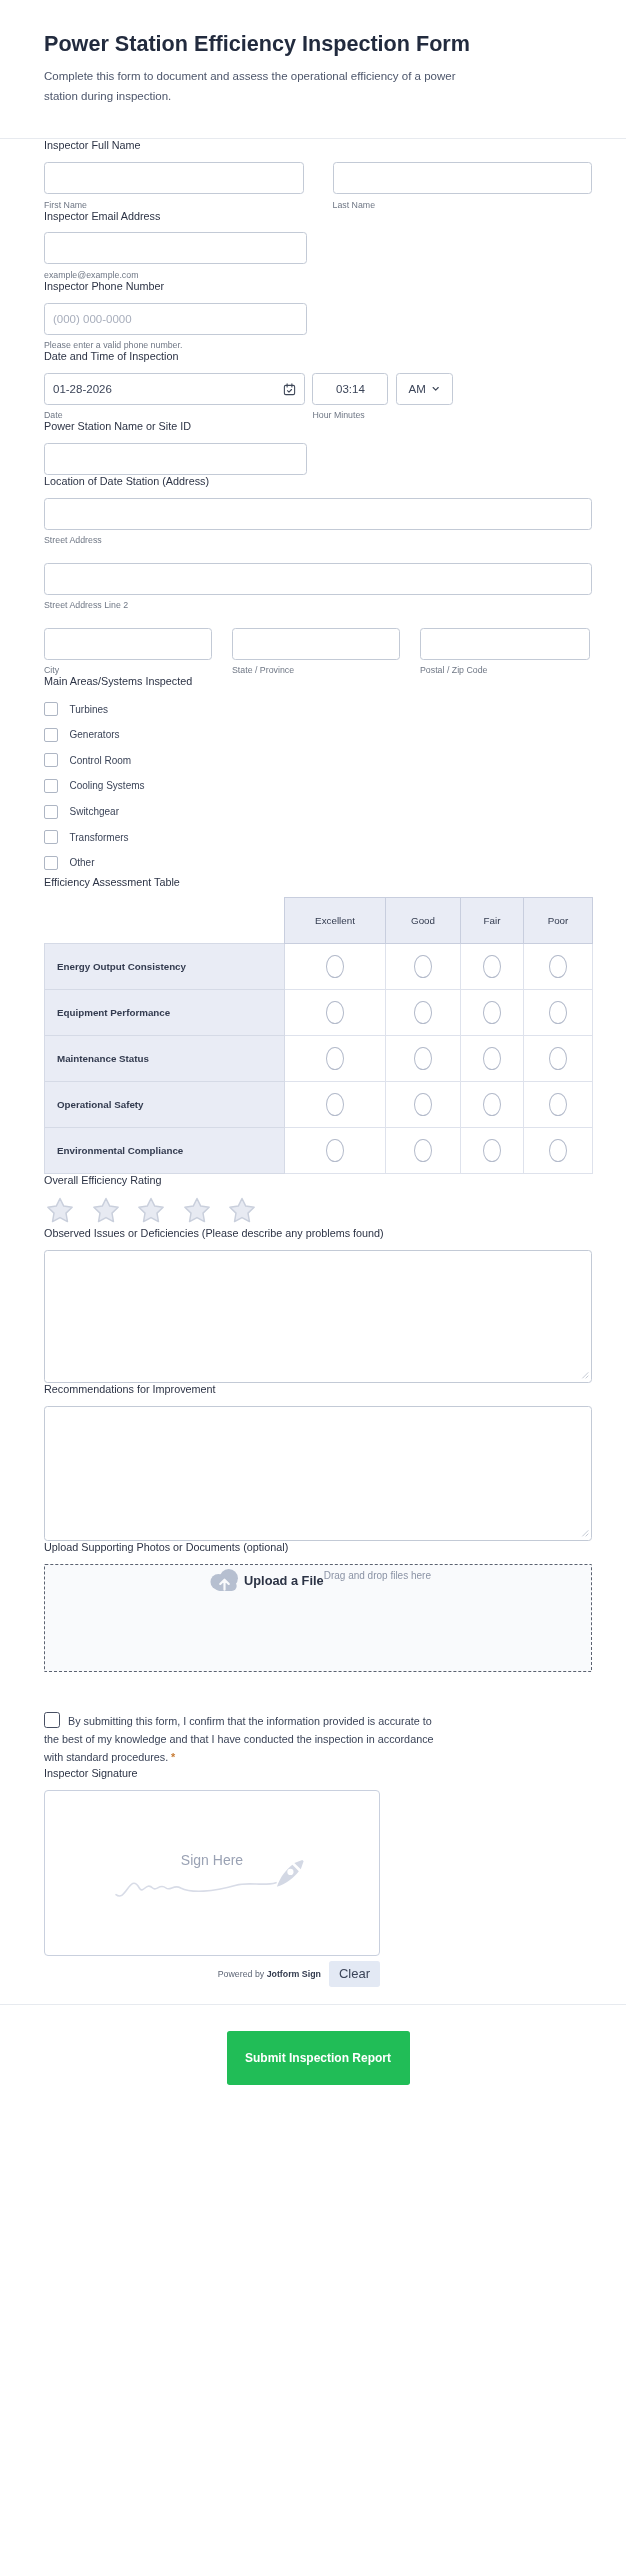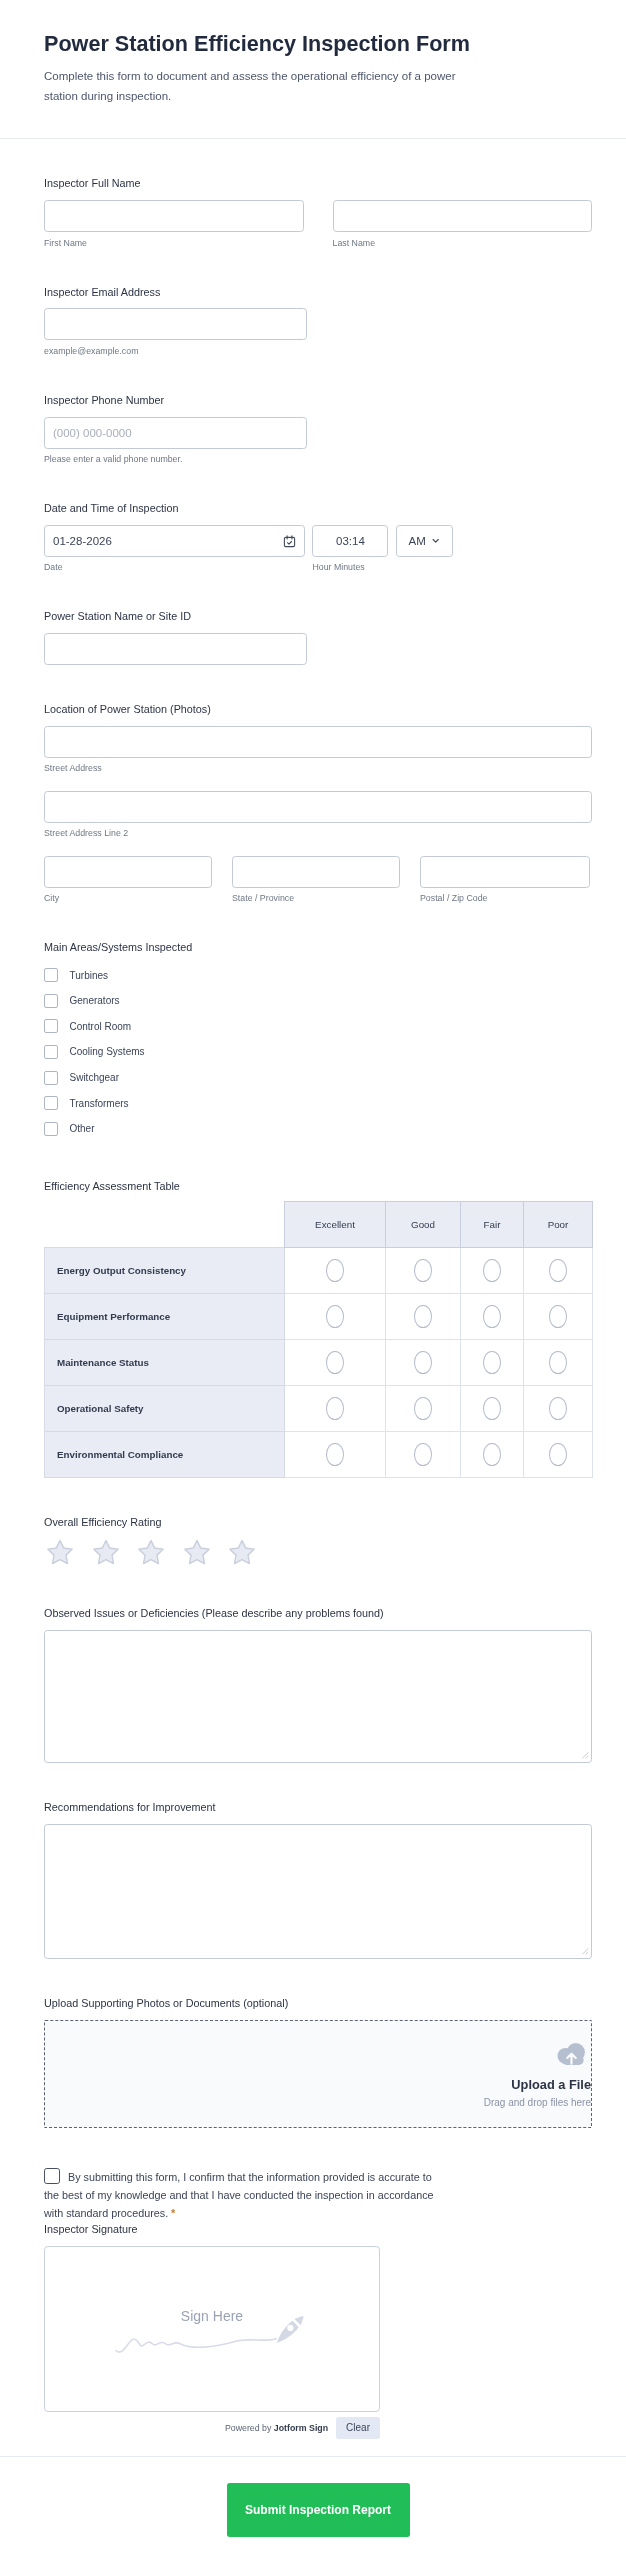--- a/index.html
+++ b/index.html
@@ -10,21 +10,21 @@
     font-family: "Liberation Sans", sans-serif;
     color: #2c3345;
   }
   .page { padding: 31px 34px 40px 44px; }
 
   h1.title { font-size: 21.6px; font-weight: 700; color: #222b3e; line-height: 1.25; }
   .subtitle { margin-top: 8px; font-size: 11.5px; line-height: 1.76; color: #4d566b; max-width: 445px; }
 
   .divider { border: 0; border-top: 0.7px solid #e7eaef; margin: 32px -34px 0 -44px; }
 
-  .q { margin-top: 38px; }
+  .q { }
   .q-label { font-size: 10.8px; font-weight: 500; color: #2c3345; }
   .control { margin-top: 10.8px; }
   .sublabel { margin-top: 5.4px; font-size: 8.8px; color: #6f7785; }
 
   .text-input, .time-input, .select-box, .big-textarea {
     border: 0.7px solid #c3cad6; border-radius: 3.4px; background: #fff;
     font-family: "Liberation Sans", sans-serif; font-size: 11.5px; color: #3b4458;
     outline: none;
   }
   .text-input { height: 32px; width: 100%; padding: 0 8px; }
@@ -72,21 +72,21 @@
 
   .ta-wrap { position: relative; margin-top: 10.8px; width: 100%; }
   .big-textarea { display: block; width: 100%; resize: none; padding: 6.7px 8px; }
   .ta-issues { height: 133px; }
   .ta-reco { height: 135px; }
   .resize-grip { position: absolute; right: 3.4px; bottom: 4px; pointer-events: none; }
 
   .dropzone {
     margin-top: 10.8px; height: 108px; width: 100%;
     border: 0.7px dashed #5b6270; border-radius: 1.3px; background: #f9fafc;
-    display: flex; flex-direction: column; align-items: flex-end; justify-content: center; cursor: pointer;
+    display: flex; align-items: flex-start; justify-content: center; cursor: pointer;
   }
   .dz-title { margin-top: 8px; font-size: 12.8px; font-weight: 700; color: #2c3345; }
   .dz-hint { margin-top: 5.4px; font-size: 10px; color: #8b93a5; }
 
   .consent { margin-top: 40px; max-width: 404px; font-size: 10.8px; line-height: 1.7; color: #3b4458; }
   input.consent-cb {
     appearance: none; -webkit-appearance: none;
     width: 16px; height: 16px; border: 1.3px solid #474f63; border-radius: 2.7px; background: #fff; cursor: pointer;
     float: left; margin-right: 8px; margin-top: 0.7px;
   }
@@ -103,21 +103,21 @@
   }
   .squiggle { position: absolute; left: 67px; top: 73px; pointer-events: none; }
   .pen { position: absolute; left: 228px; top: 58px; pointer-events: none; }
   .sig-footer {
     width: 336px; margin-top: 5.4px; display: flex; align-items: center; justify-content: flex-end; gap: 8px;
   }
   .powered { font-size: 8.8px; color: #5d6575; }
   .powered b { color: #343c4f; }
   .clear-btn {
     border: 0; background: #e3e9f4; color: #3b4458; font-family: "Liberation Sans", sans-serif;
-    font-size: 10px; padding: 5.4px 10px; border-radius: 2.7px; cursor: pointer;
+    font-size: 13px; padding: 5.4px 10px; border-radius: 2.7px; cursor: pointer;
   }
 
   .bottom-divider { border: 0; border-top: 0.7px solid #e7eaef; margin: 17.5px -34px 0 -44px; }
   .submit-row { margin-top: 25.6px; text-align: center; }
   .submit-btn {
     background: #21bd57; color: #fff; border: 0; border-radius: 2.7px;
     width: 183px; height: 54px; font-family: "Liberation Sans", sans-serif;
     font-size: 12px; font-weight: 700; cursor: pointer;
   }
 </style>
@@ -185,21 +185,21 @@
   </div>
 
   <div class="q">
     <div class="q-label">Power Station Name or Site ID</div>
     <div class="control">
       <input class="text-input half" type="text" style="">
     </div>
   </div>
 
   <div class="q">
-    <div class="q-label">Location of Power Station (Photos)</div>
+    <div class="q-label">Location of Date Station (Address)</div>
     <div class="control">
       <input class="text-input" type="text" style="">
       <div class="sublabel">Street Address</div>
     </div>
     <div class="control" style="margin-top:17.5px;">
       <input class="text-input" type="text" style="">
       <div class="sublabel">Street Address Line 2</div>
     </div>
     <div class="control three-col" style="margin-top:17.5px;">
       <div>

